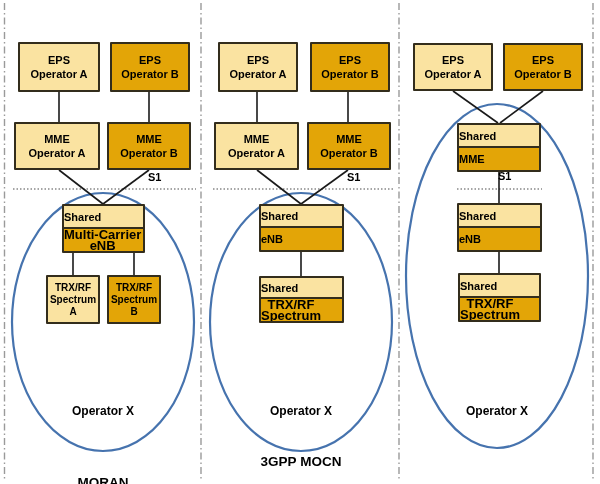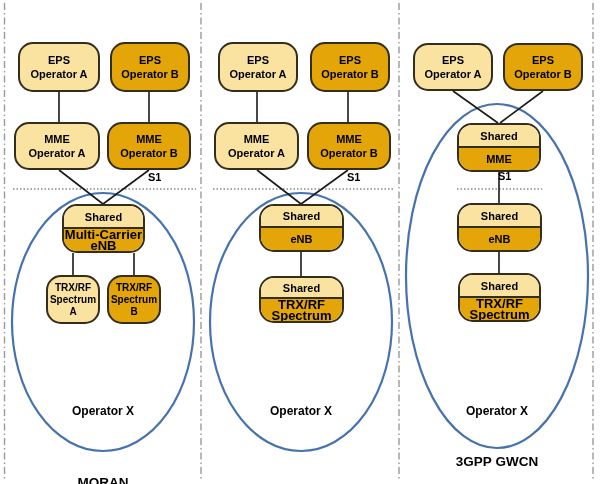--- a/index.html
+++ b/index.html
@@ -8,28 +8,28 @@
     font-family:"Liberation Sans", sans-serif; overflow:hidden; color:#000;
   }
   svg.layer { position:absolute; left:0; top:0; }
   .sep { stroke:#9a9a9a; stroke-width:1.4; stroke-dasharray:7 3 1.5 3; }
   .ell { fill:none; stroke:#4673AE; stroke-width:2.2; }
   .dot { stroke:#4d4d4d; stroke-width:1.2; stroke-dasharray:1.5 2; }
   .con { stroke:#1a1a1a; stroke-width:1.6; }
 
   .box, .splitbox {
     position:absolute; box-sizing:border-box;
-    border:2px solid #332d1c; border-radius:15px;
+    border:2px solid #332d1c; border-radius:1px;
     font-weight:bold; text-align:center; color:#000;
   }
   .box { display:flex; align-items:center; justify-content:center; }
   .light { background:#FAE3A1; }
   .dark  { background:#E3A507; }
   .splitbox { display:flex; flex-direction:column; align-items:stretch; overflow:hidden; padding:0; }
-  .sec { display:flex; align-items:center; justify-content:center; }
+  .sec { display:flex; align-items:center; justify-content:flex-start; }
   .sec.dark { border-top:2px solid #332d1c; flex:1; }
   .lbl { white-space:pre-line; }
   .fs11 { font-size:11px; line-height:14px; }
   .fs10 { font-size:10px; line-height:12px; }
   .fs9  { font-size:13px; line-height:11px; }
   .s1lbl   { position:absolute; font-weight:bold; font-size:11px; text-align:left; }
   .opx     { position:absolute; font-weight:bold; font-size:12px; text-align:center; }
   .caption { position:absolute; font-weight:bold; font-size:13.5px; text-align:center; }
 </style>
 </head>
@@ -146,20 +146,21 @@
     <div class="sec light fs11" style="height:19px;">
       <span class="lbl">Shared</span>
     </div>
     <div class="sec dark fs9">
       <span class="lbl">TRX/RF
 Spectrum</span>
     </div>
   </div>
 
   <div class="opx" style="left:241px; top:404px; width:120px;">Operator X</div>
+  <div class="caption" style="left:221px; top:454px; width:160px;">3GPP MOCN</div>
 
   <div class="box light fs11" style="left:413px; top:43px; width:80px; height:48px;">
     <span class="lbl">EPS
 Operator A</span>
   </div>
   <div class="box dark fs11" style="left:503px; top:43px; width:80px; height:48px;">
     <span class="lbl">EPS
 Operator B</span>
   </div>
 
@@ -187,15 +188,14 @@
     <div class="sec light fs11" style="height:21px;">
       <span class="lbl">Shared</span>
     </div>
     <div class="sec dark fs9">
       <span class="lbl">TRX/RF
 Spectrum</span>
     </div>
   </div>
 
   <div class="opx" style="left:437px; top:404px; width:120px;">Operator X</div>
-  <div class="caption" style="left:417px; top:454px; width:160px;">3GPP GWCN</div>
 
 </div>
 
 </body></html>

